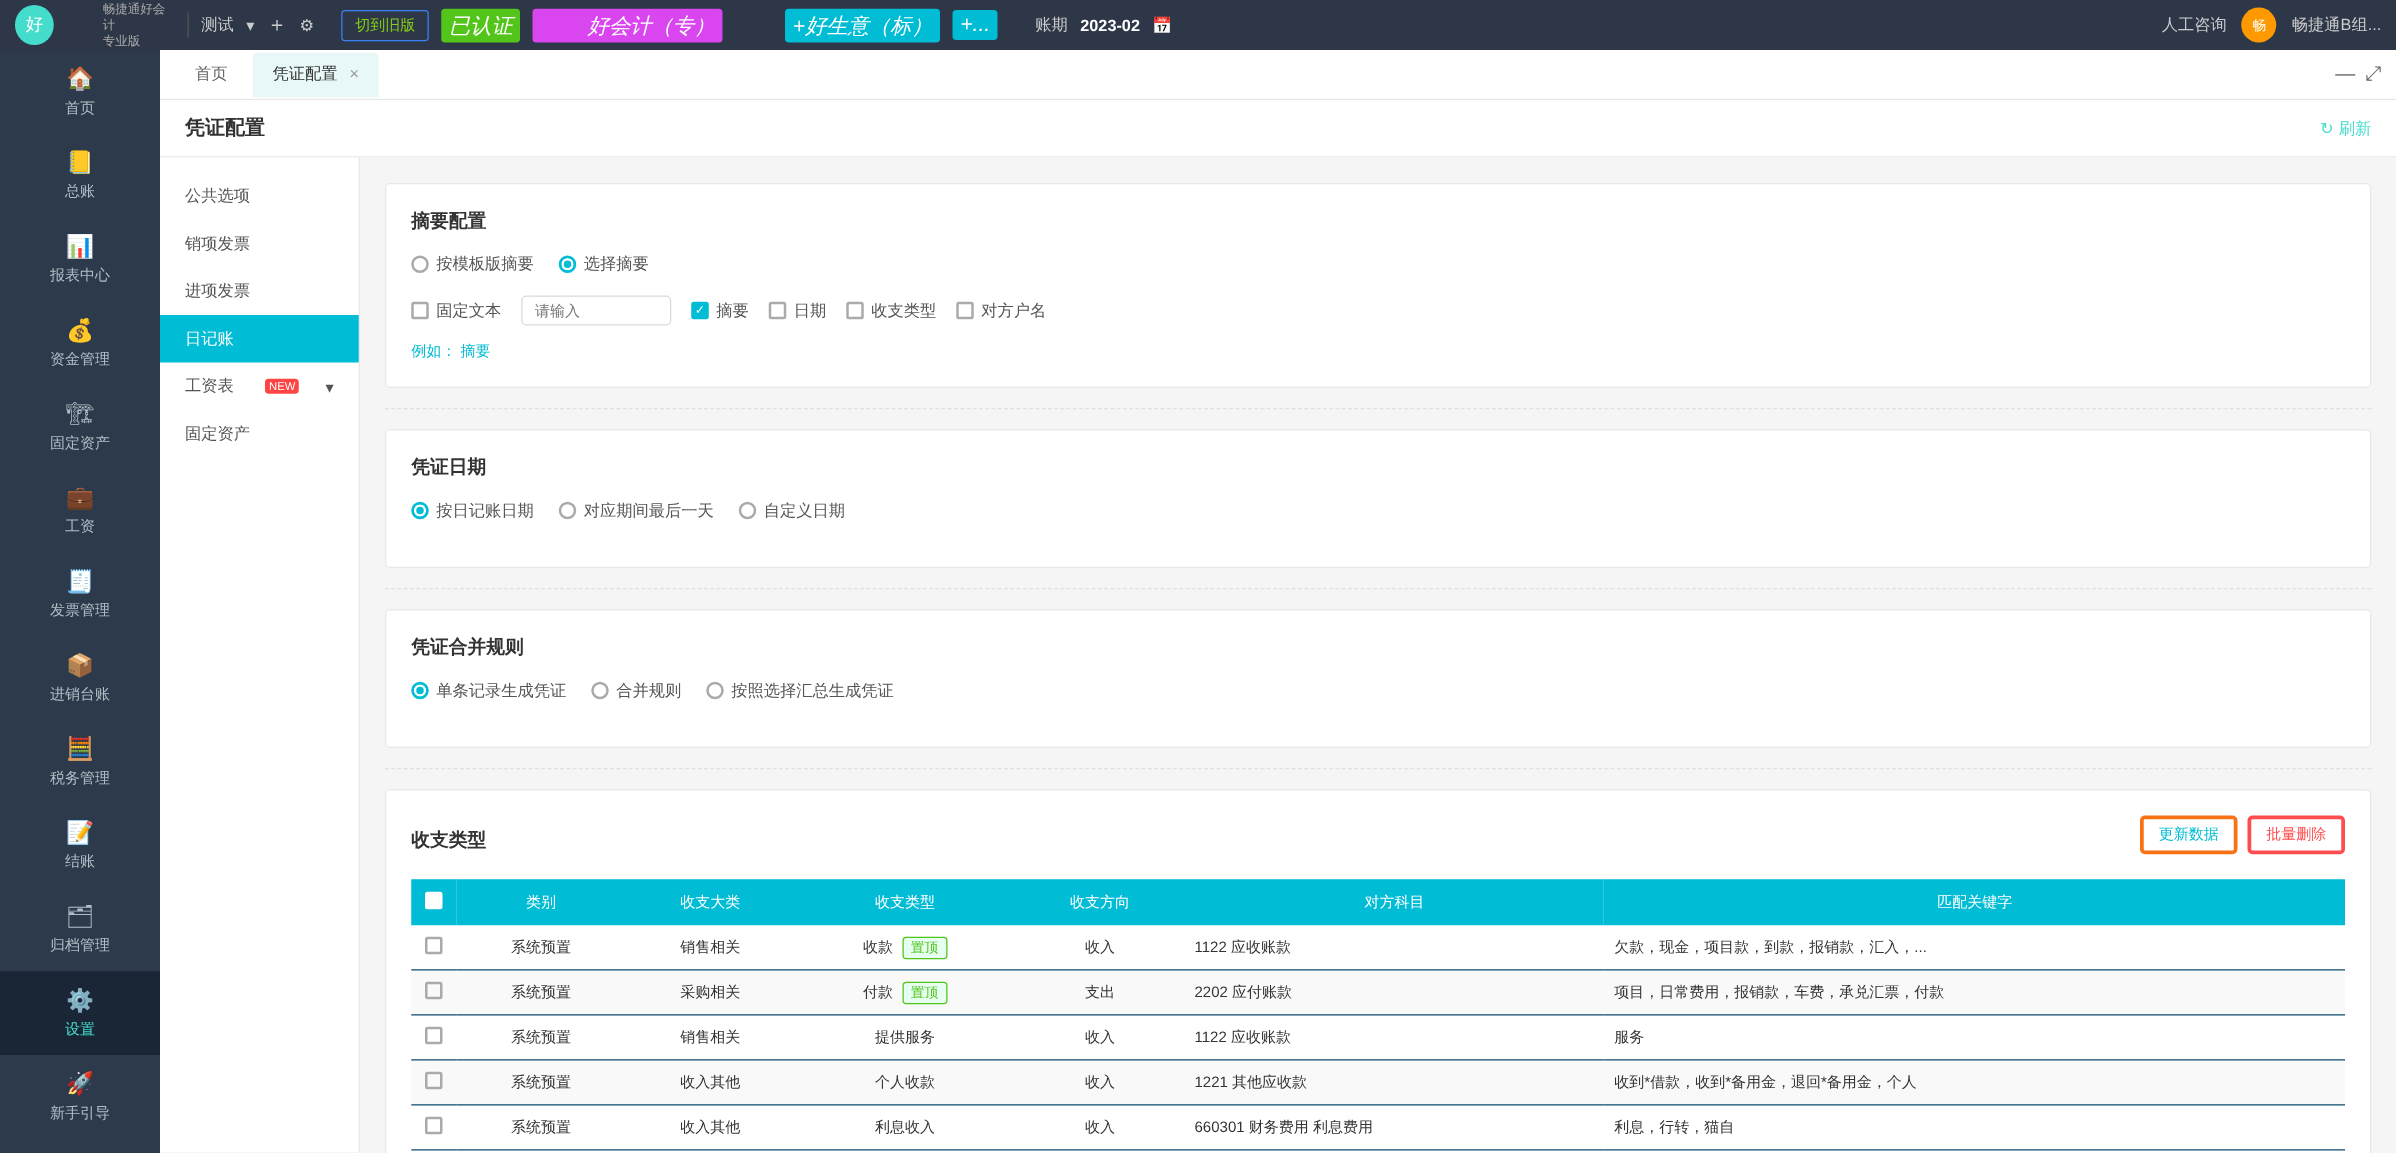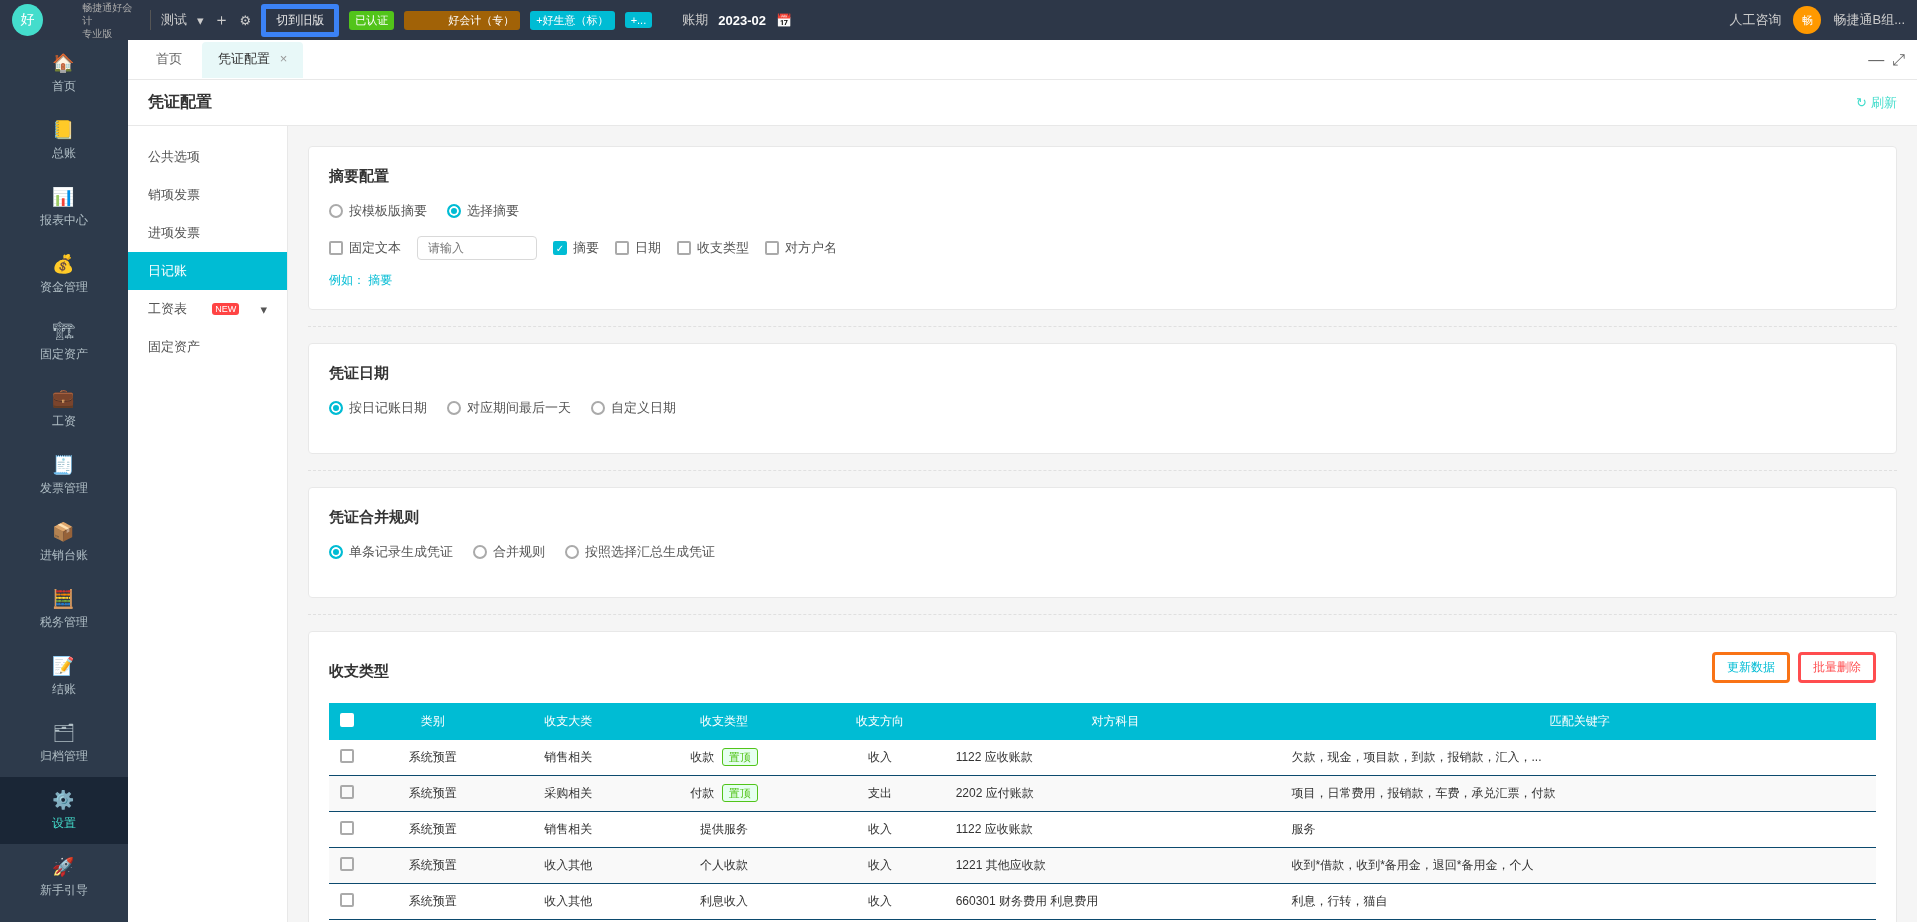--- a/index.html
+++ b/index.html
@@ -7,22 +7,22 @@
 
     
     .topbar { height: 40px; background: #2d3748; display: flex; align-items: center; padding: 0 12px; gap: 10px; color: #ccc; flex-shrink: 0; }
     .topbar-brand { display: flex; align-items: center; gap: 6px; width: 128px; flex-shrink: 0; }
     .topbar-brand-icon { width: 32px; height: 32px; background: #4DC; border-radius: 50%; display: flex; align-items: center; justify-content: center; font-size: 14px; color: #fff; }
     .topbar-brand-text { color: #fff; font-size: 12px; line-height: 1.3; }
     .topbar-brand-text span { display: block; font-size: 10px; color: #aaa; padding-left: 33px; }
     .topbar-sep { width: 1px; height: 20px; background: #555; }
     .topbar-tab { color: #ccc; font-size: 13px; }
     .topbar-btn { background: #555; color: #fff; border: none; padding: 3px 10px; border-radius: 3px; cursor: pointer; font-size: 12px; }
-    .topbar-btn.outlined { background: transparent; border: 5px solid #3b82f6; color: #e5e5e5; }
-    .topbar-tag { background: #4FC3C3; color: #fff; padding: 2px 6px; border-radius: 3px; font-size: 11px; }
+    .topbar-btn.outlined { background: transparent; border: 1px solid #3b82f6; color: #84cc16; margin-left: 12px; }
+    .topbar-tag { background: #4FC3C3; color: #fff; padding: 2px 6px; border-radius: 3px; font-size: 17px; font-style: italic; }
     .topbar-tag.green { background: #52c41a; }
     .topbar-right { margin-left: auto; display: flex; align-items: center; gap: 12px; color: #ccc; font-size: 13px; }
     .topbar-avatar { width: 28px; height: 28px; border-radius: 50%; background: #f90; display: flex; align-items: center; justify-content: center; color: #fff; font-size: 11px; }
 
     
     .main-layout { display: flex; flex: 1; overflow: hidden; }
 
     
     .sidebar { width: 128px; background: #2d3a4b; display: flex; flex-direction: column; overflow-y: auto; flex-shrink: 0; }
     .sidebar-item { display: flex; flex-direction: column; align-items: center; padding: 12px 8px; cursor: pointer; color: #b0bec5; gap: 4px; font-size: 12px; transition: background 0.2s; }
@@ -105,22 +105,22 @@
       <span>专业版</span>
     </div>
   </div>
   <div class="topbar-sep"></div>
   <span class="topbar-tab">测试</span>
   <span style="cursor:pointer;">▾</span>
   <span style="cursor:pointer;font-size:16px;">＋</span>
   <span style="cursor:pointer;">⚙</span>
   <button class="topbar-btn outlined">切到旧版</button>
   <span class="topbar-tag green">已认证</span>
-  <span class="topbar-tag" style="background:#a16207;padding-left:44px;">好会计（专）</span>
-  <span class="topbar-tag" style="background:#00bcd4;">+好生意（标）</span>
+  <span class="topbar-tag" style="background:#d946ef;padding-left:44px;">好会计（专）</span>
+  <span class="topbar-tag" style="background:#00bcd4;margin-left:40px;">+好生意（标）</span>
   <span class="topbar-tag" style="background:#00bcd4;">+...</span>
   <span style="margin-left:20px;">账期</span>
   <span style="color:#fff;font-weight:bold;">2023-02</span>
   <span style="cursor:pointer;">📅</span>
   <div class="topbar-right">
     <span style="cursor:pointer;">人工咨询</span>
     <div class="topbar-avatar">畅</div>
     <span>畅捷通B组...</span>
   </div>
 </div>

